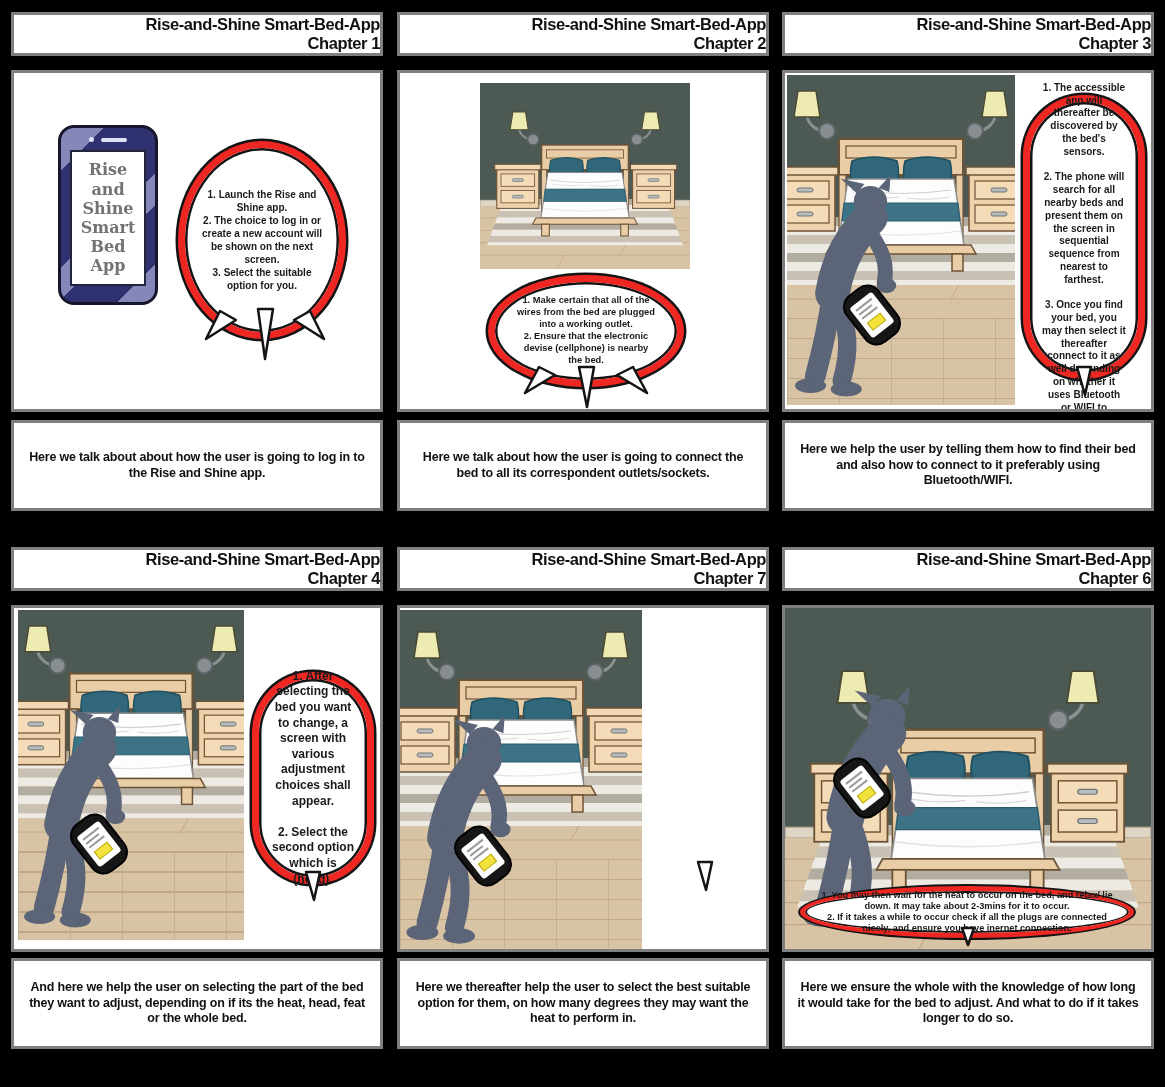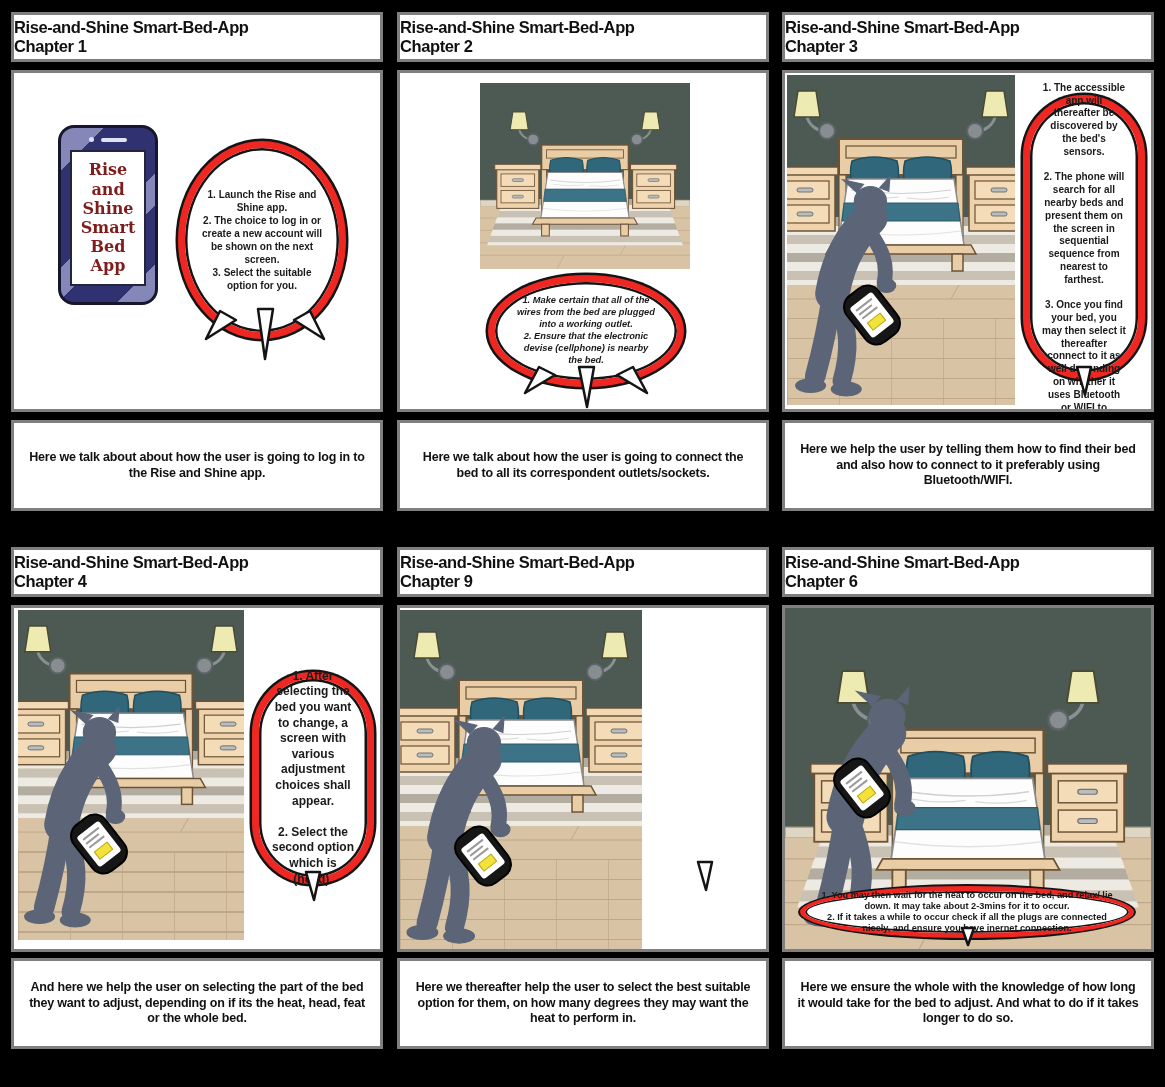--- a/index.html
+++ b/index.html
@@ -1,20 +1,20 @@
 <!DOCTYPE html>
 <html><head>
 <meta charset="utf-8">
 <style>
   html,body{margin:0;padding:0;}
   body{width:1165px;height:1087px;background:#000;font-family:"Liberation Sans",sans-serif;}
   #canvas{position:relative;width:1165px;height:1087px;background:#000;overflow:hidden;}
   .panel{position:absolute;width:372px;}
   .box{position:absolute;left:0;width:372px;background:#fff;border:3px solid #7f7f7f;box-sizing:border-box;}
-  .title-box{top:0;height:50px;display:flex;flex-direction:column;align-items:flex-start;justify-content:center;}
+  .title-box{top:0;height:44px;display:flex;flex-direction:column;align-items:flex-end;justify-content:center;}
   .title-line{font-weight:bold;font-size:16.5px;line-height:1.15;letter-spacing:-0.4px;color:#111;white-space:nowrap;}
   .image-box{overflow:hidden;}
   .row1 .image-box{top:58px;height:342px;}
   .row1 .caption-box{top:408px;height:91px;}
   .row2 .image-box{top:58px;height:347px;}
   .row2 .caption-box{top:411px;height:91px;}
   .caption-box{display:flex;align-items:center;justify-content:center;}
   .caption-text{font-weight:bold;font-size:12.5px;line-height:1.25;letter-spacing:-0.2px;color:#111;text-align:center;width:94%;}
   
   .bubble{position:absolute;background:#fff;border:7px solid #ee2722;box-shadow:0 0 0 2.5px #141414, inset 0 0 0 2.5px #141414;box-sizing:border-box;display:flex;align-items:center;justify-content:center;z-index:5;}
@@ -22,21 +22,21 @@
   .bubble-round{border-radius:50%;}
   .bubble-capsule{border-radius:61px;}
   .tails{position:absolute;z-index:6;}
   .tails polygon{fill:#fff;stroke:#141414;stroke-width:2.5;stroke-linejoin:round;}
   
   .bigphone{position:absolute;left:44px;top:52px;width:100px;height:180px;border:3px solid #16172c;border-radius:16px;box-sizing:border-box;
     background:linear-gradient(135deg,#8487b8 0 16%,#2f3171 16% 52%,#8487b8 52% 64%,#2f3171 64% 86%,#8487b8 86%);overflow:hidden;}
   .cam-dot{position:absolute;left:28px;top:9px;width:5px;height:5px;border-radius:50%;background:#dfe2f2;}
   .speaker{position:absolute;left:40px;top:10px;width:26px;height:4px;border-radius:2px;background:#dfe2f2;}
   .bigphone-screen{position:absolute;left:9px;right:9px;top:22px;bottom:16px;background:#fff;border:2px solid #24253d;display:flex;align-items:center;justify-content:center;}
-  .bigphone-screen .screen-text{font-family:"DejaVu Serif",serif;font-weight:bold;font-size:16px;line-height:1.2;color:#7f1d1d;text-align:center;white-space:pre-line;}
+  .bigphone-screen .screen-text{font-family:"DejaVu Serif",serif;font-weight:bold;font-size:16px;line-height:1.2;color:#737373;text-align:center;white-space:pre-line;}
   
   .handphone{position:absolute;width:42px;height:60px;background:#161616;border:2px solid #000;border-radius:15px;transform:rotate(-38deg);box-sizing:border-box;z-index:4;}
   .hp-screen{position:absolute;left:5px;right:5px;top:9px;bottom:9px;background:#fff;border-radius:3px;overflow:hidden;}
   .hp-line{position:absolute;left:4px;height:2px;background:#9a9a9a;}
   .hp-hl{position:absolute;left:5px;top:22px;width:17px;height:10px;background:#f3e13c;border:1px solid #b9a714;box-sizing:border-box;}
   
   .scene-wrap{position:absolute;overflow:hidden;}
   .floor-ext{position:absolute;left:0;right:0;background:#d8c4a5;
     background-image:repeating-linear-gradient(180deg,#bfa88a 0 1.5px,transparent 1.5px 20px),repeating-linear-gradient(90deg,rgba(109,83,54,.18) 0 1px,transparent 1px 52px);}
   .wall-strip{position:absolute;left:0;right:0;top:0;background:#4d5a54;}
@@ -173,21 +173,21 @@
   <div class="panel row1" style="left:397px;top:12px;">
     <div class="box title-box">
       <div class="title-line">Rise-and-Shine Smart-Bed-App</div>
       <div class="title-line">Chapter 2</div>
     </div>
     <div class="box image-box">
       <svg style="position:absolute;left:80px;top:10px;" width="210" height="186" viewBox="0 0 300 270" preserveAspectRatio="none">
         <use href="#bedroom"></use>
       </svg>
       <div class="bubble" style="left:88px;top:202px;width:196px;height:112px;border-radius:50%;">
-        <div class="bubble-text" style="font-size:9.3px;line-height:1.28;width:76%;font-style:italic;">1. Make certain that all of the wires from the bed are plugged into a working outlet.
+        <div class="bubble-text" style="font-size:9.3px;line-height:1.28;width:76%;">1. Make certain that all of the wires from the bed are plugged into a working outlet.
 2. Ensure that the electronic devise (cellphone) is nearby the bed.</div>
       </div>
       <svg class="tails" style="left:111px;top:292px;" width="150" height="46" viewBox="0 0 150 46">
         <polygon points="28,2 44,10 14,28"></polygon>
         <polygon points="68,2 83,2 76,42"></polygon>
         <polygon points="122,2 106,10 136,28"></polygon>
       </svg>
     </div>
     <div class="box caption-box">
       <div class="caption-text">Here we talk about how the user is going to connect the bed to all its correspondent outlets/sockets.</div>
@@ -266,21 +266,21 @@
       </svg>
     </div>
     <div class="box caption-box">
       <div class="caption-text">And here we help the user on selecting the part of the bed they want to adjust, depending on if its the heat, head, feat or the whole bed.</div>
     </div>
   </div>
 
   <div class="panel row2" style="left:397px;top:547px;">
     <div class="box title-box">
       <div class="title-line">Rise-and-Shine Smart-Bed-App</div>
-      <div class="title-line">Chapter 9</div>
+      <div class="title-line">Chapter 7</div>
     </div>
     <div class="box image-box">
       <div class="scene-wrap" style="left:0px;top:2px;width:242px;height:339px;">
         <svg width="242" height="250" viewBox="29 20 242 250">
             <use href="#bedroom"></use>
           </svg>
         <div class="floor-ext" style="top:249px;height:90px;"></div>
         <svg class="person" style="left:-6px;top:104px;" width="142" height="238" viewBox="0 0 120 200">
             <use href="#person-sil"></use>
           </svg>

